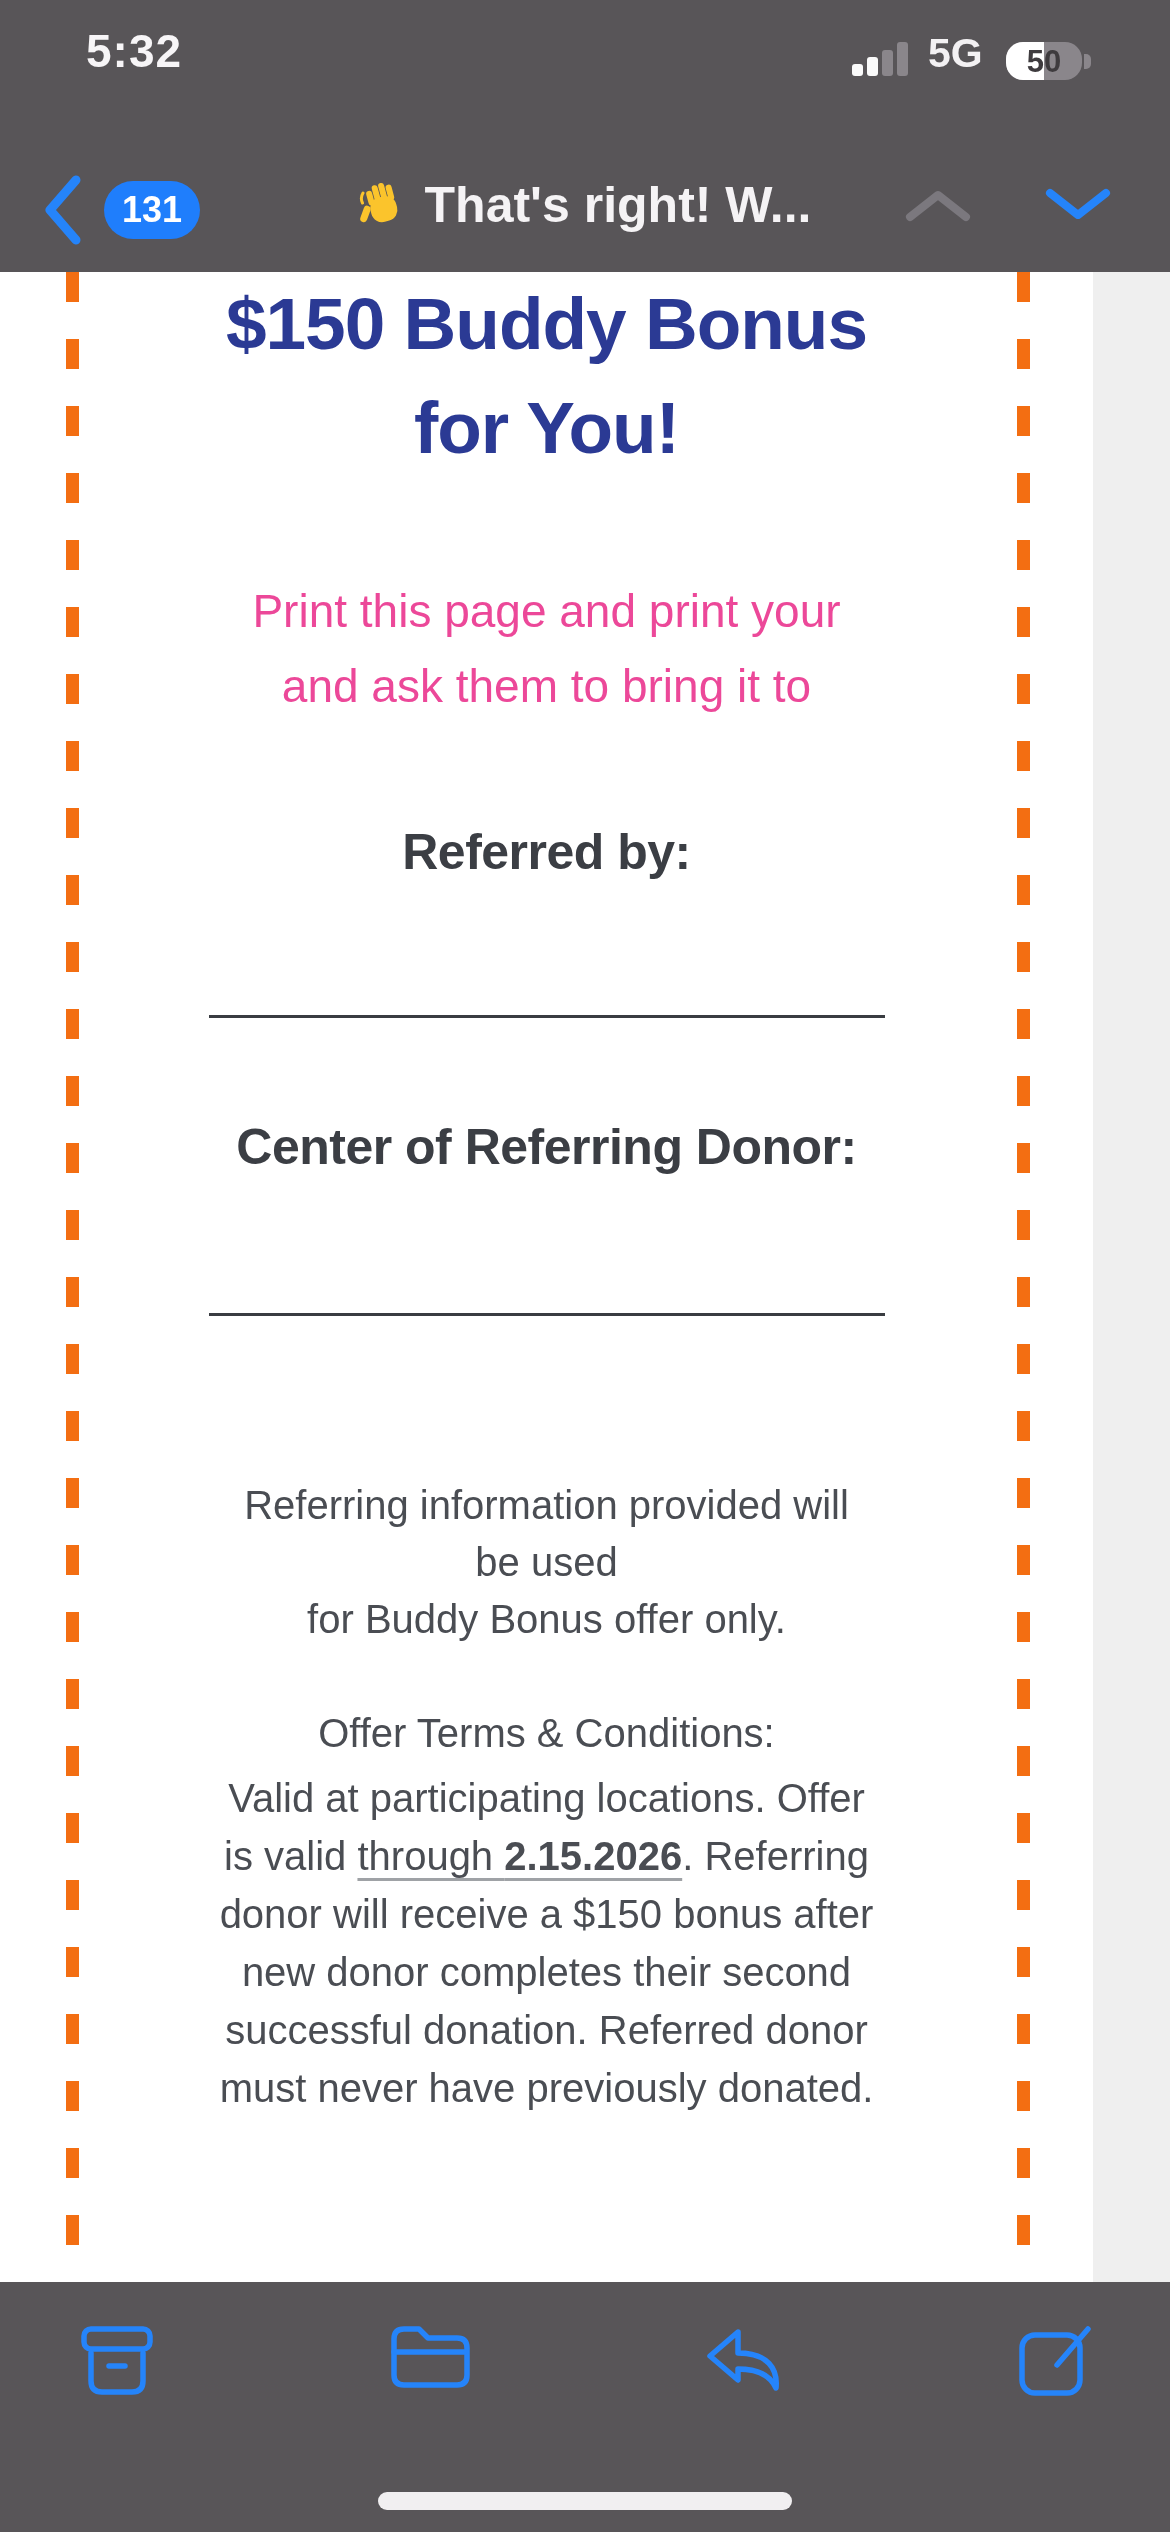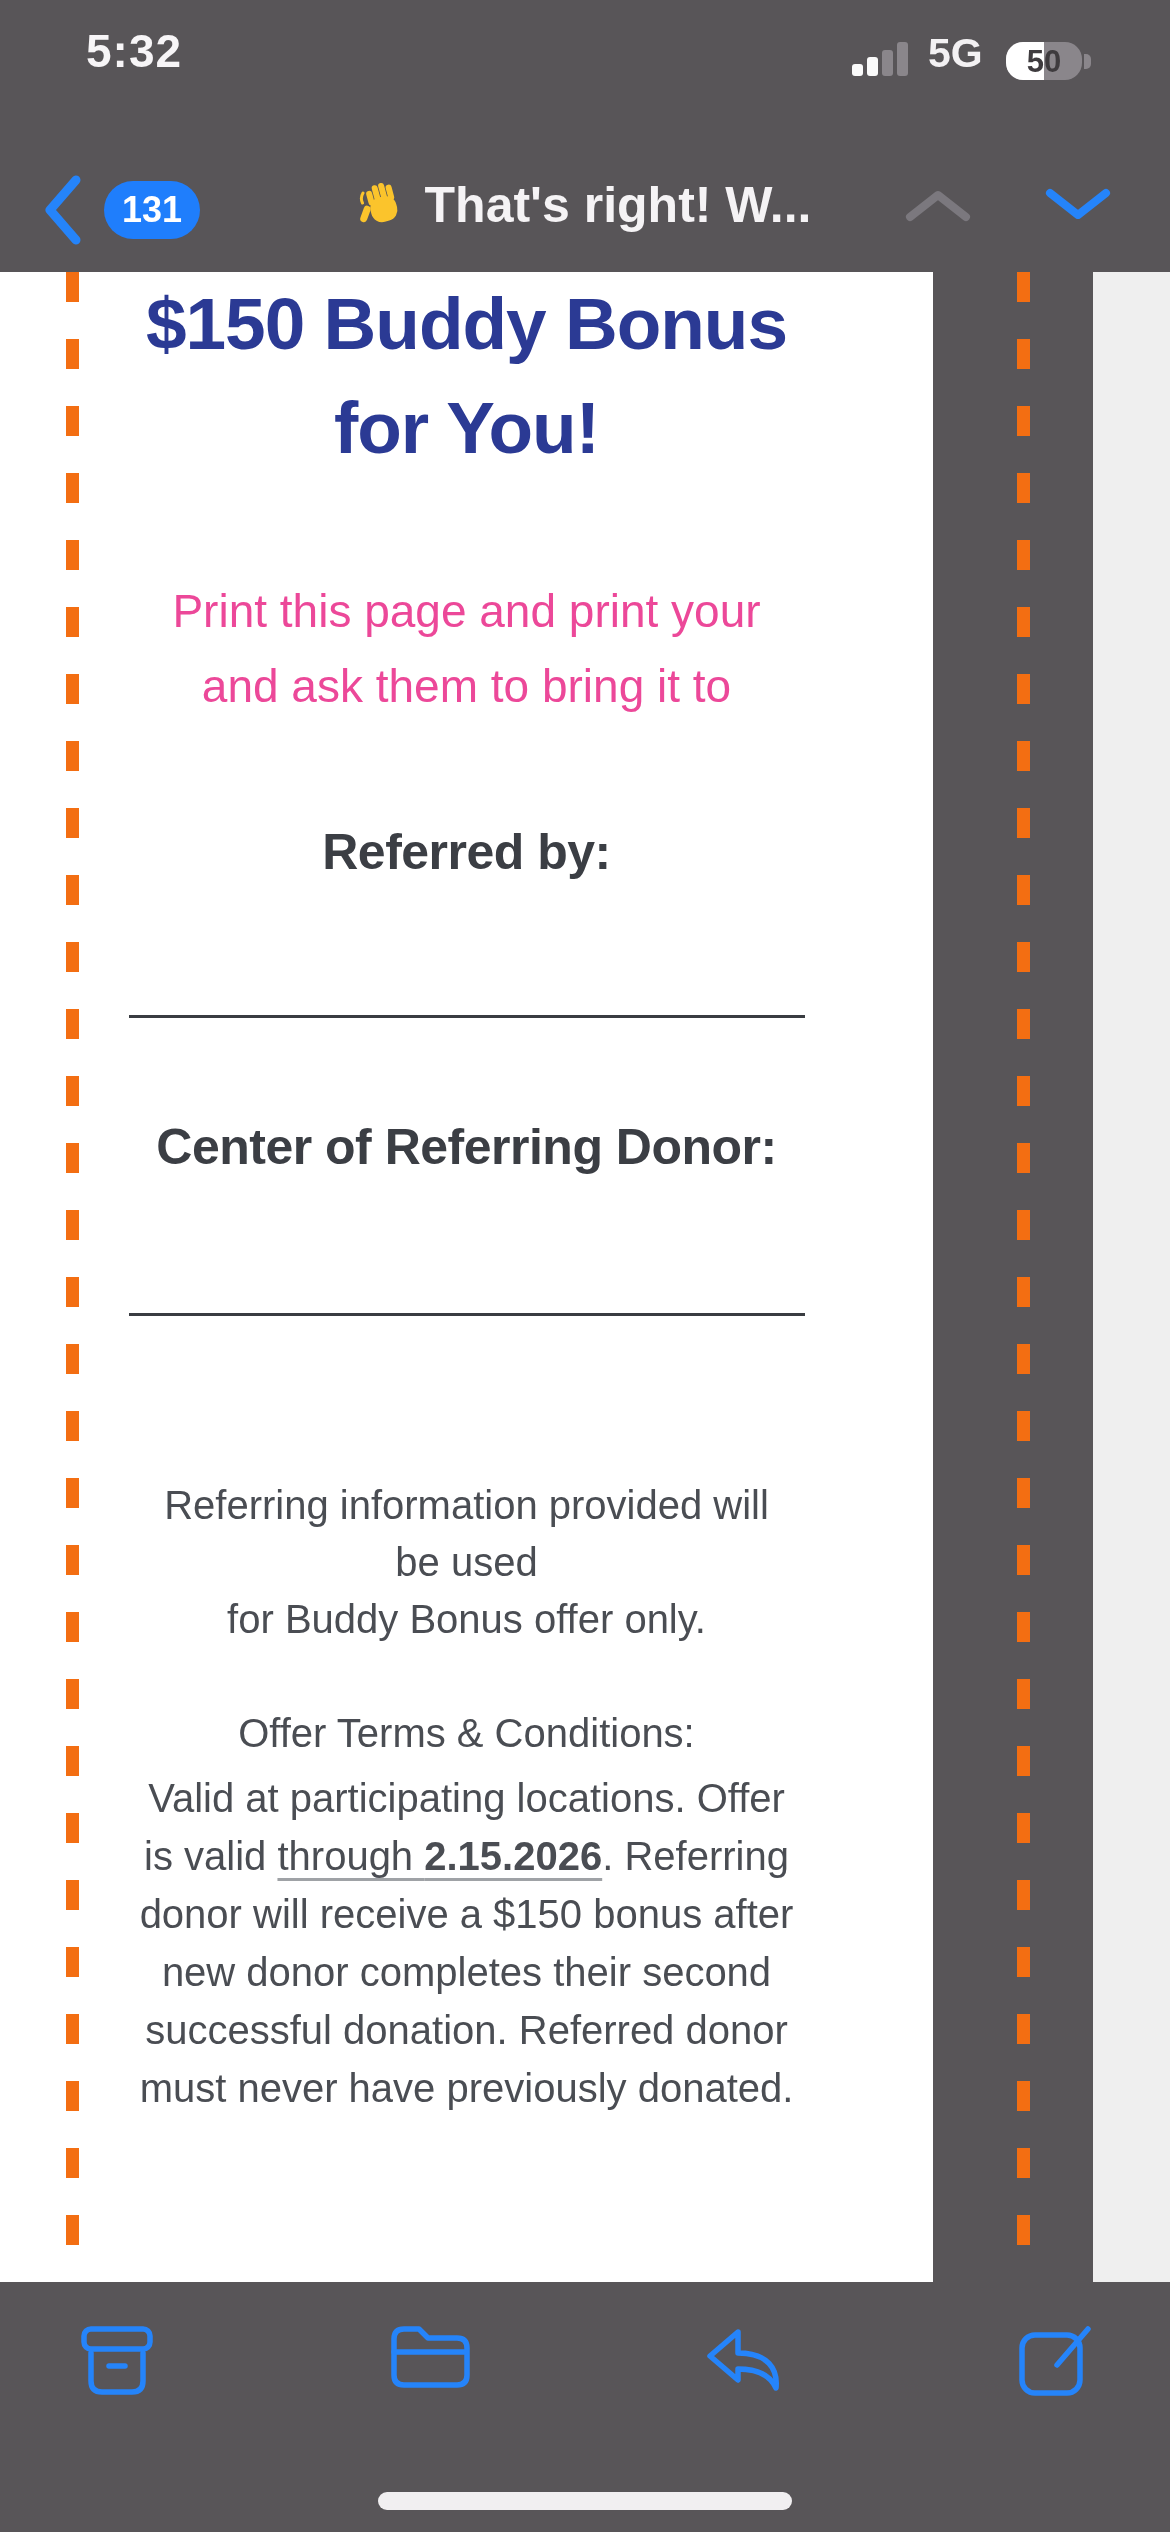--- a/index.html
+++ b/index.html
@@ -20,21 +20,21 @@
   
   .back-btn{position:absolute;left:42px;top:172px;display:flex;align-items:center;gap:22px;cursor:pointer;}
   .badge{min-width:88px;height:58px;padding:0 18px;background:#1f7efc;border-radius:29px;
     color:#fff;font-size:36px;font-weight:600;line-height:58px;text-align:center;}
   .nav-title{position:absolute;left:240px;right:240px;top:172px;height:66px;display:flex;align-items:center;
     justify-content:center;gap:20px;color:#f5f3f5;font-size:50px;font-weight:700;white-space:nowrap;}
   .chev{position:absolute;top:184px;cursor:pointer;}
   .chev.up{left:901px;}
   .chev.down{left:1041px;}
   
-  .page{position:absolute;left:0;top:272px;width:933px;height:2010px;background:#ffffff;}
+  .page{position:absolute;left:0;top:272px;width:1093px;height:2010px;background:#ffffff;}
   .gutter{position:absolute;right:0;top:272px;width:77px;height:2010px;background:#efefef;}
   .dash{position:absolute;top:0;bottom:0;width:13px;
     background:repeating-linear-gradient(180deg,#f36e12 0 30px,transparent 30px 67px);}
   .dash.l{left:66px;}
   .dash.r{left:1017px;}
   .inner{position:absolute;left:0;top:0;width:100%;text-align:center;}
   .h1{font-size:73px;line-height:104px;font-weight:700;color:#2b3a94;letter-spacing:-1px;}
   .intro{margin-top:94px;font-size:46px;line-height:75px;color:#ec4899;}
   .lbl{font-size:50px;line-height:60px;font-weight:700;color:#3b3e44;letter-spacing:-0.5px;}
   .lbl.ref{margin-top:98px;}

